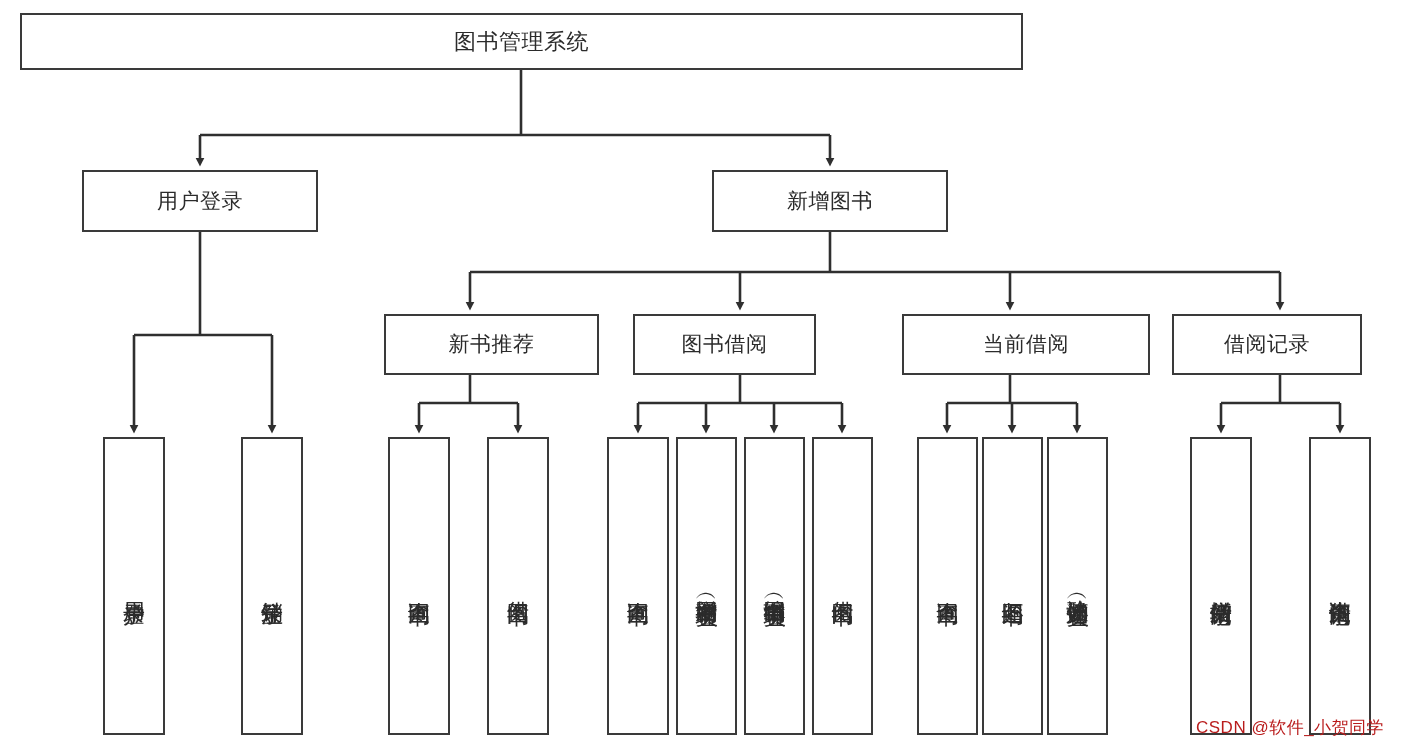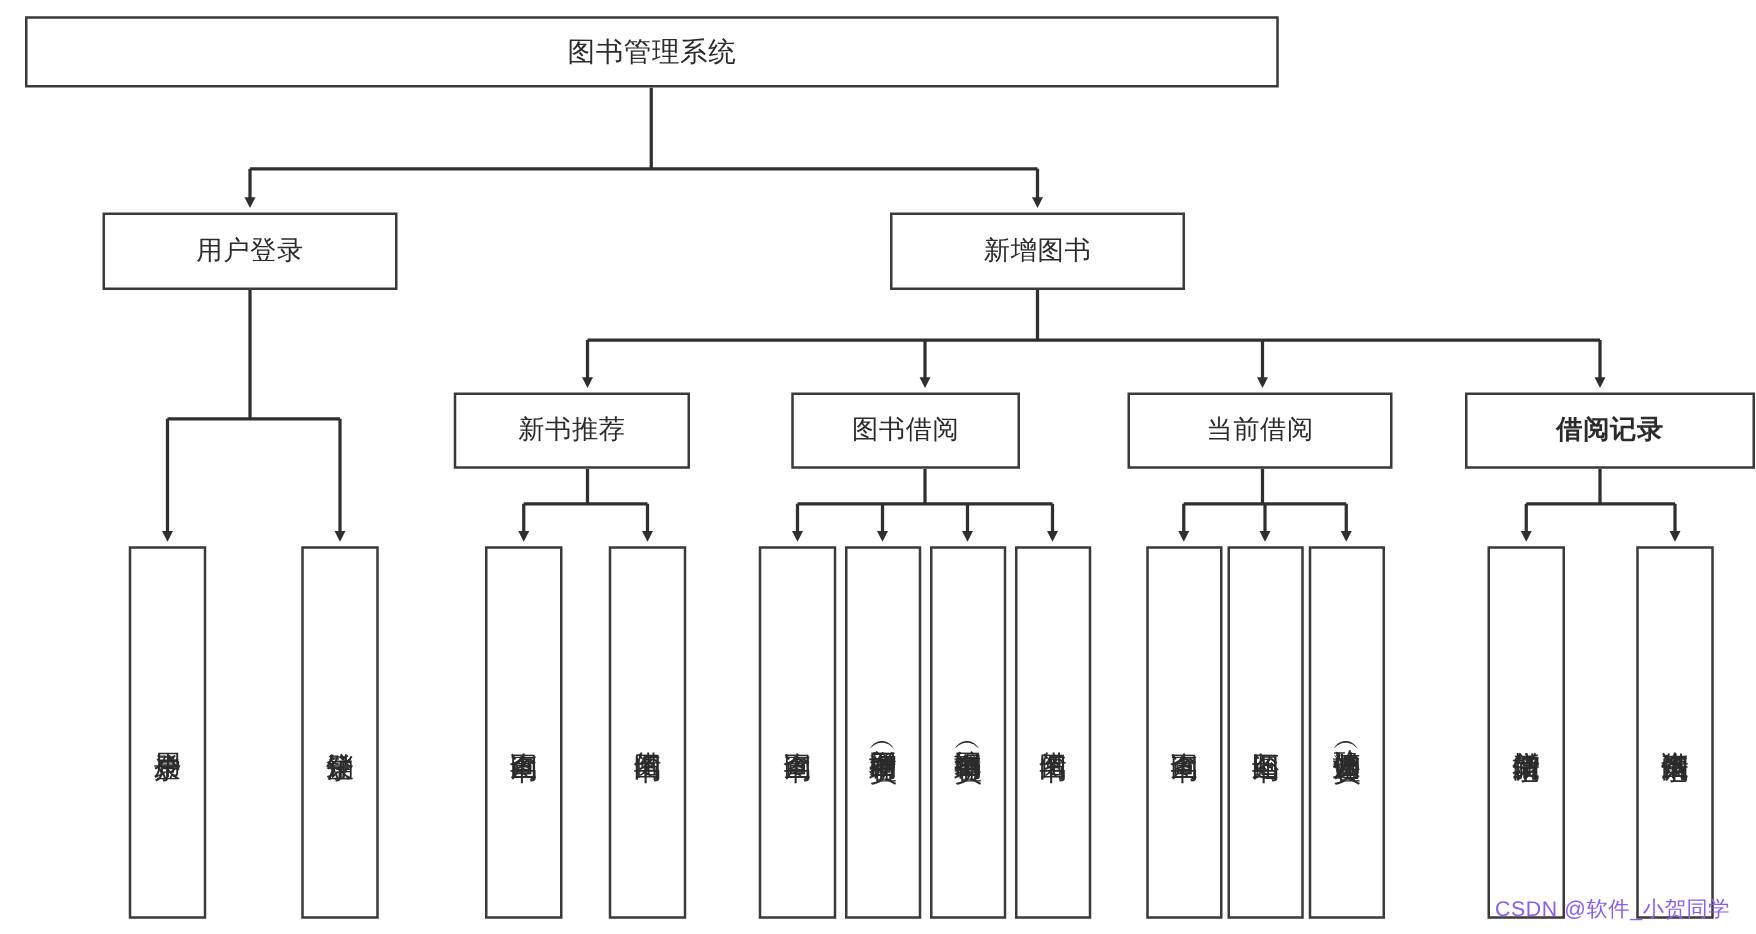--- a/index.html
+++ b/index.html
@@ -48,21 +48,21 @@
     padding: 6px 0;
     align-items: center;
     justify-content: center;
     text-align: center;
   }
   .node.root {
     font-size: 22px;
   }
   .watermark {
     position: absolute;
-    color: #8b5cf6;
+    color: #b91c1c;
     font-size: 17px;
     white-space: nowrap;
     letter-spacing: 0.5px;
   }
 </style>
 </head>
 <body>
 
 <div id="canvas">
 
@@ -114,24 +114,24 @@
       <path d="M1221,403 L1221,429" marker-end="url(#arrow)"></path>
       <path d="M1340,403 L1340,429" marker-end="url(#arrow)"></path>
     </g>
   </svg>
 
   <div class="node horiz root" style="left: 20px; top: 13px; width: 1003px; height: 57px;">图书管理系统</div>
 
   <div class="node horiz" style="left: 82px; top: 170px; width: 236px; height: 62px;">用户登录</div>
   <div class="node horiz" style="left: 712px; top: 170px; width: 236px; height: 62px;">新增图书</div>
 
-  <div class="node horiz" style="left: 363px; top: 314px; width: 189px; height: 61px;">新书推荐</div>
+  <div class="node horiz" style="left: 384px; top: 314px; width: 215px; height: 61px;">新书推荐</div>
   <div class="node horiz" style="left: 633px; top: 314px; width: 183px; height: 61px;">图书借阅</div>
-  <div class="node horiz" style="left: 902px; top: 314px; width: 212px; height: 61px;">当前借阅</div>
-  <div class="node horiz" style="left: 1172px; top: 314px; width: 232px; height: 61px; font-weight: bold;">借阅记录</div>
+  <div class="node horiz" style="left: 902px; top: 314px; width: 248px; height: 61px;">当前借阅</div>
+  <div class="node horiz" style="left: 1172px; top: 314px; width: 190px; height: 61px;">借阅记录</div>
 
   <div class="node vert" style="left: 103px; top: 437px; width: 62px; height: 298px;">用户登录</div>
   <div class="node vert" style="left: 241px; top: 437px; width: 62px; height: 298px;">注销登录</div>
   <div class="node vert" style="left: 388px; top: 437px; width: 62px; height: 298px;">查询图书</div>
   <div class="node vert" style="left: 487px; top: 437px; width: 62px; height: 298px;">借阅图书</div>
   <div class="node vert" style="left: 607px; top: 437px; width: 62px; height: 298px;">查询图书</div>
   <div class="node vert" style="left: 676px; top: 437px; width: 61px; height: 298px;">新增图书（管理员）</div>
   <div class="node vert" style="left: 744px; top: 437px; width: 61px; height: 298px;">编辑图书（管理员）</div>
   <div class="node vert" style="left: 812px; top: 437px; width: 61px; height: 298px;">借阅图书</div>
   <div class="node vert" style="left: 917px; top: 437px; width: 61px; height: 298px;">查询图书</div>

